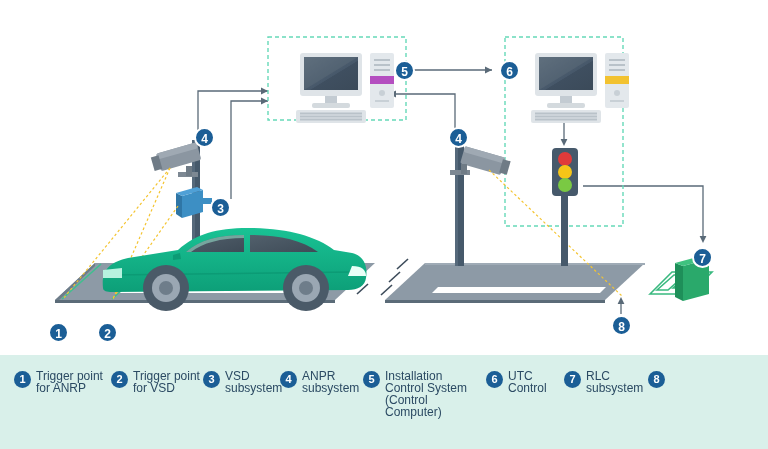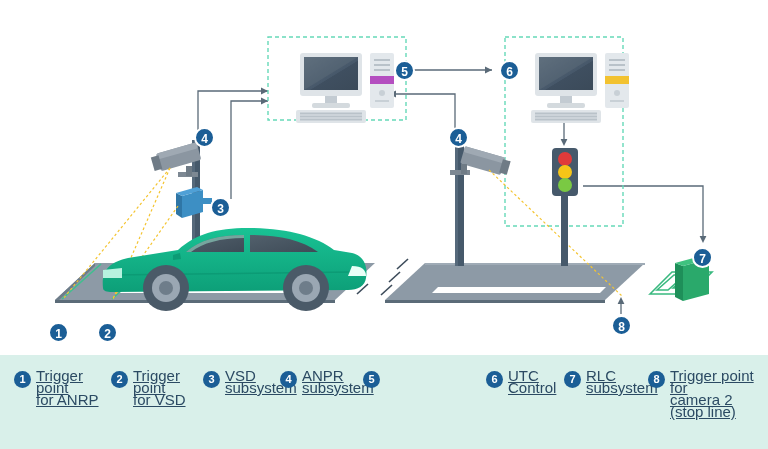--- a/index.html
+++ b/index.html
@@ -19,23 +19,22 @@
   }
   .legend-item{display:flex;align-items:flex-start;}
   .legend-num{
     width:17px;height:17px;min-width:17px;border-radius:50%;
     background:#1b5e96;color:#ffffff;
     font-size:11px;font-weight:bold;line-height:17px;text-align:center;
     margin-right:5px;margin-top:1px;
     font-family:"Liberation Sans", sans-serif;
   }
   .legend-text{
-    font-size:15px;line-height:12px;color:#2b4a63;
+    font-size:12px;line-height:12px;color:#2b4a63;
     white-space:pre-line;
-    text-decoration:underline;
   }
   
   .badge{
     position:absolute;width:21px;height:21px;border-radius:50%;
     background:#1b5e96;color:#fff;border:2px solid #ffffff;
     font-size:12px;font-weight:bold;line-height:21px;text-align:center;
     box-sizing:border-box;
     font-family:"Liberation Sans", sans-serif;
   }
 </style>
@@ -316,34 +315,35 @@
     </div>
 
     <div class="legend-item" style="position:absolute;left:280px;top:15px;width:86px;">
       <div class="legend-num">4</div>
       <div class="legend-text">ANPR
 subsystem</div>
     </div>
 
     <div class="legend-item" style="position:absolute;left:363px;top:15px;width:122px;">
       <div class="legend-num">5</div>
+      <div class="legend-text">Installation
+Control System
+(Control Computer)</div>
     </div>
 
     <div class="legend-item" style="position:absolute;left:486px;top:15px;width:78px;">
       <div class="legend-num">6</div>
       <div class="legend-text">UTC
 Control</div>
     </div>
 
     <div class="legend-item" style="position:absolute;left:564px;top:15px;width:88px;">
       <div class="legend-num">7</div>
       <div class="legend-text">RLC
 subsystem</div>
     </div>
 
     <div class="legend-item" style="position:absolute;left:648px;top:15px;width:112px;">
       <div class="legend-num">8</div>
-      <div class="legend-text">Trigger point for
-camera 2 (stop line)</div>
     </div>
 
   </div>
 </div>
 
 </body></html>

